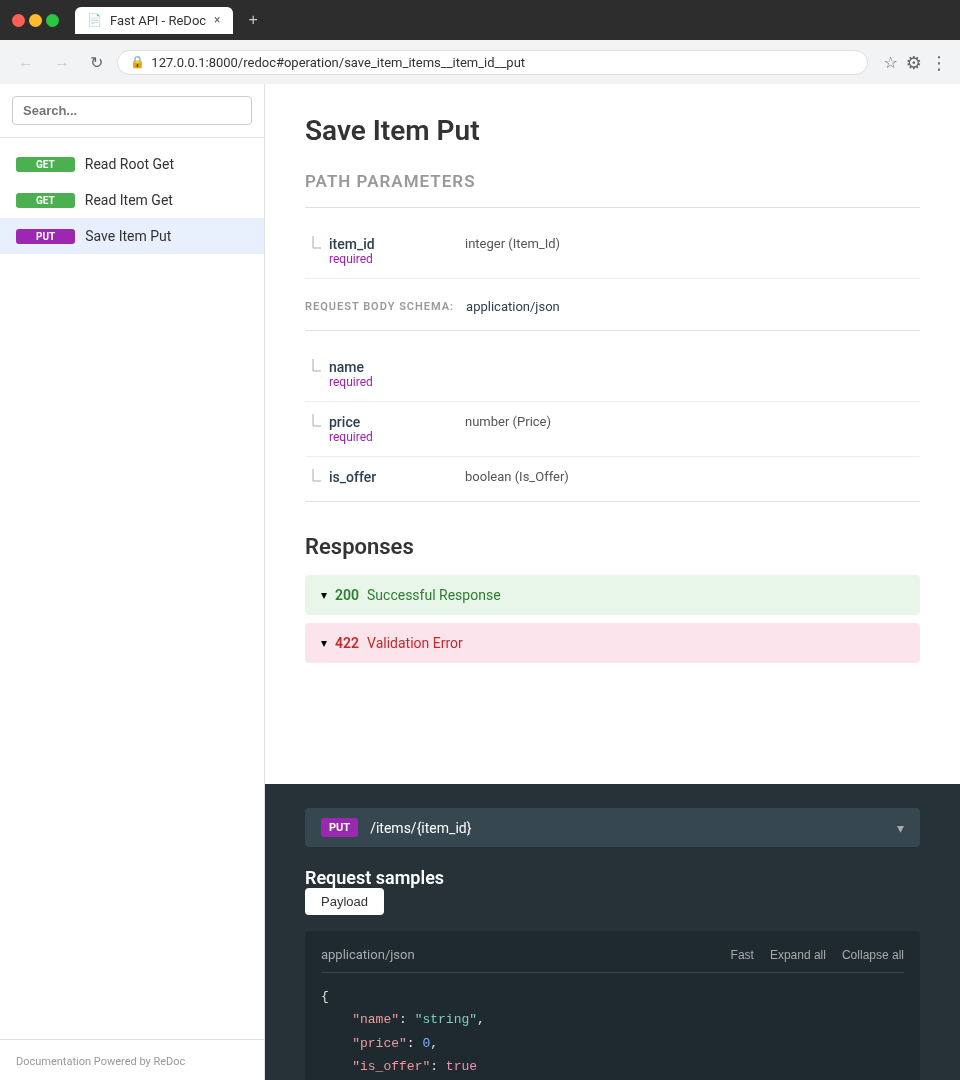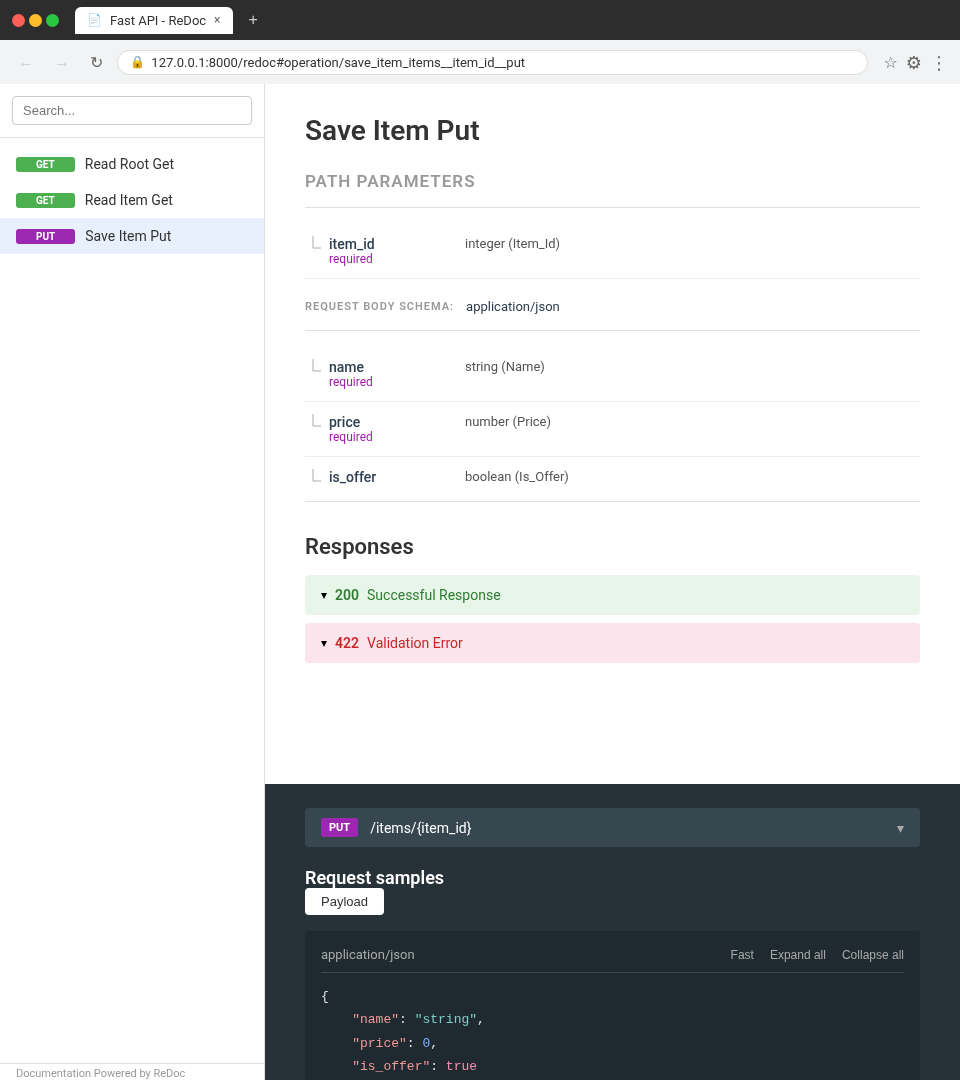--- a/index.html
+++ b/index.html
@@ -20,28 +20,28 @@
     .browser-address-text { flex: 1; color: #333; }
     .browser-star { color: #666; font-size: 16px; margin-left: 8px; }
     .browser-menu-btn { color: #666; font-size: 18px; cursor: pointer; }
 
     
     .app-container { display: flex; width: 960px; height: 996px; overflow: hidden; }
 
     
     .sidebar { width: 265px; min-width: 265px; background: #fff; border-right: 1px solid #e0e0e0; display: flex; flex-direction: column; height: 100%; overflow-y: auto; }
     .sidebar-search { padding: 12px; border-bottom: 1px solid #e0e0e0; }
-    .sidebar-search input { width: 100%; padding: 6px 10px; border: 1px solid #ccc; border-radius: 4px; font-size: 13px; color: #15803d; }
+    .sidebar-search input { width: 100%; padding: 6px 10px; border: 1px solid #ccc; border-radius: 4px; font-size: 13px; color: #15803d; font-weight: bold; }
     .sidebar-nav { flex: 1; overflow-y: auto; padding: 8px 0; }
     .nav-item { display: flex; align-items: center; gap: 10px; padding: 10px 16px; cursor: pointer; text-decoration: none; color: #333; font-size: 14px; }
     .nav-item.active { background: #e8f0fe; }
     .method-badge { display: inline-block; padding: 2px 20px; border-radius: 3px; font-size: 10px; font-weight: bold; color: #fff; min-width: 36px; text-align: center; }
     .badge-get { background: #4caf50; }
     .badge-put { background: #9c27b0; }
-    .sidebar-footer { padding: 0 16px; border-top: 1px solid #e0e0e0; }
+    .sidebar-footer { padding: 12px 16px; border-top: 1px solid #e0e0e0; }
     .sidebar-footer a { color: #999; font-size: 11px; text-decoration: none; }
 
     
     .main-content { flex: 1; overflow-y: auto; display: flex; flex-direction: column; }
     .content-area { background: #fff; flex: 1; padding: 30px 40px; min-height: 700px; }
     .page-title { font-size: 28px; font-weight: 600; color: #333; margin-bottom: 24px; }
     .section-divider { border: none; border-top: 1px solid #e0e0e0; margin: 8px 0 16px 0; }
     .section-header { font-size: 17px; font-weight: 600; color: #999; letter-spacing: 1px; text-transform: uppercase; margin-bottom: 16px; }
     .param-row { display: flex; align-items: flex-start; padding: 12px 0; border-bottom: 1px solid #e8f0e8; gap: 20px; }
     .param-left { width: 140px; min-width: 140px; display: flex; align-items: flex-start; gap: 8px; }
@@ -189,21 +189,20 @@
           <div class="param-left">
             <svg width="16" height="20">
               <line x1="8" y1="0" x2="8" y2="12" stroke="#aaa" stroke-width="1"></line>
               <line x1="8" y1="12" x2="16" y2="12" stroke="#aaa" stroke-width="1"></line>
             </svg>
             <div class="param-name-block">
               <span class="param-name">name</span>
               <span class="param-required">required</span>
             </div>
           </div>
-          <span class="param-type">string (Name)</span>
         </div>
 
         <div class="param-row">
           <div class="param-left">
             <svg width="16" height="20">
               <line x1="8" y1="0" x2="8" y2="12" stroke="#aaa" stroke-width="1"></line>
               <line x1="8" y1="12" x2="16" y2="12" stroke="#aaa" stroke-width="1"></line>
             </svg>
             <div class="param-name-block">
               <span class="param-name">price</span>

